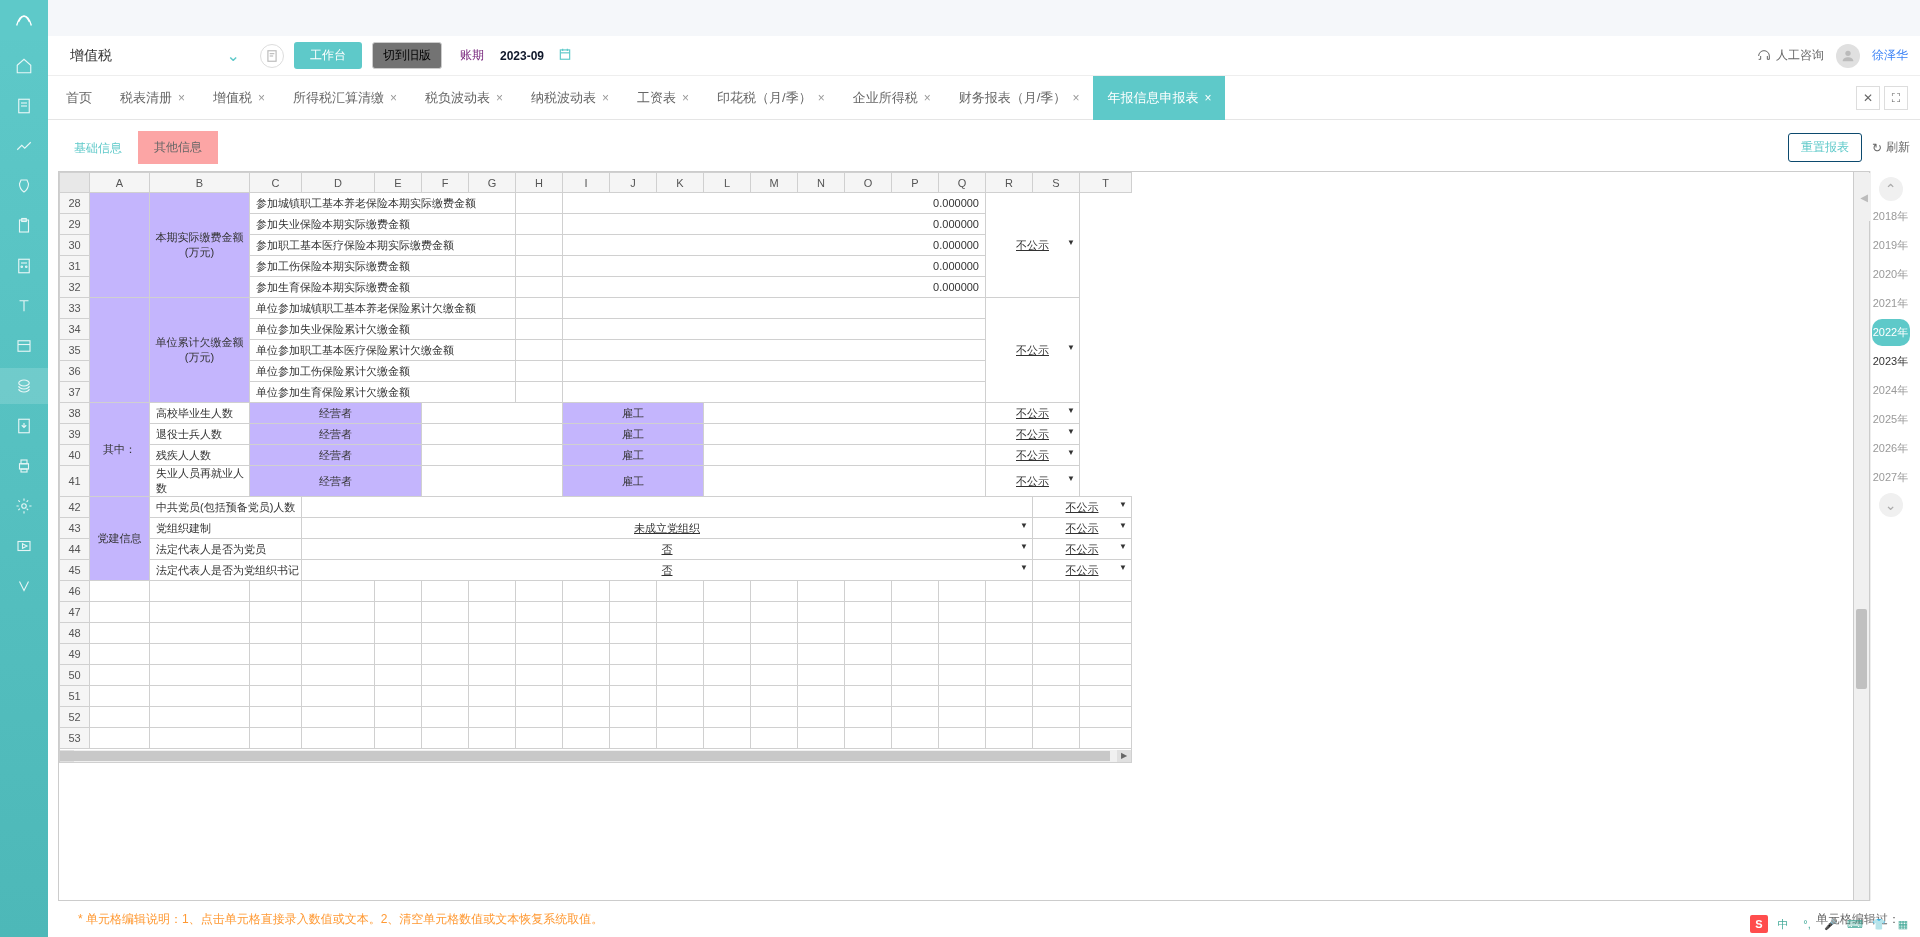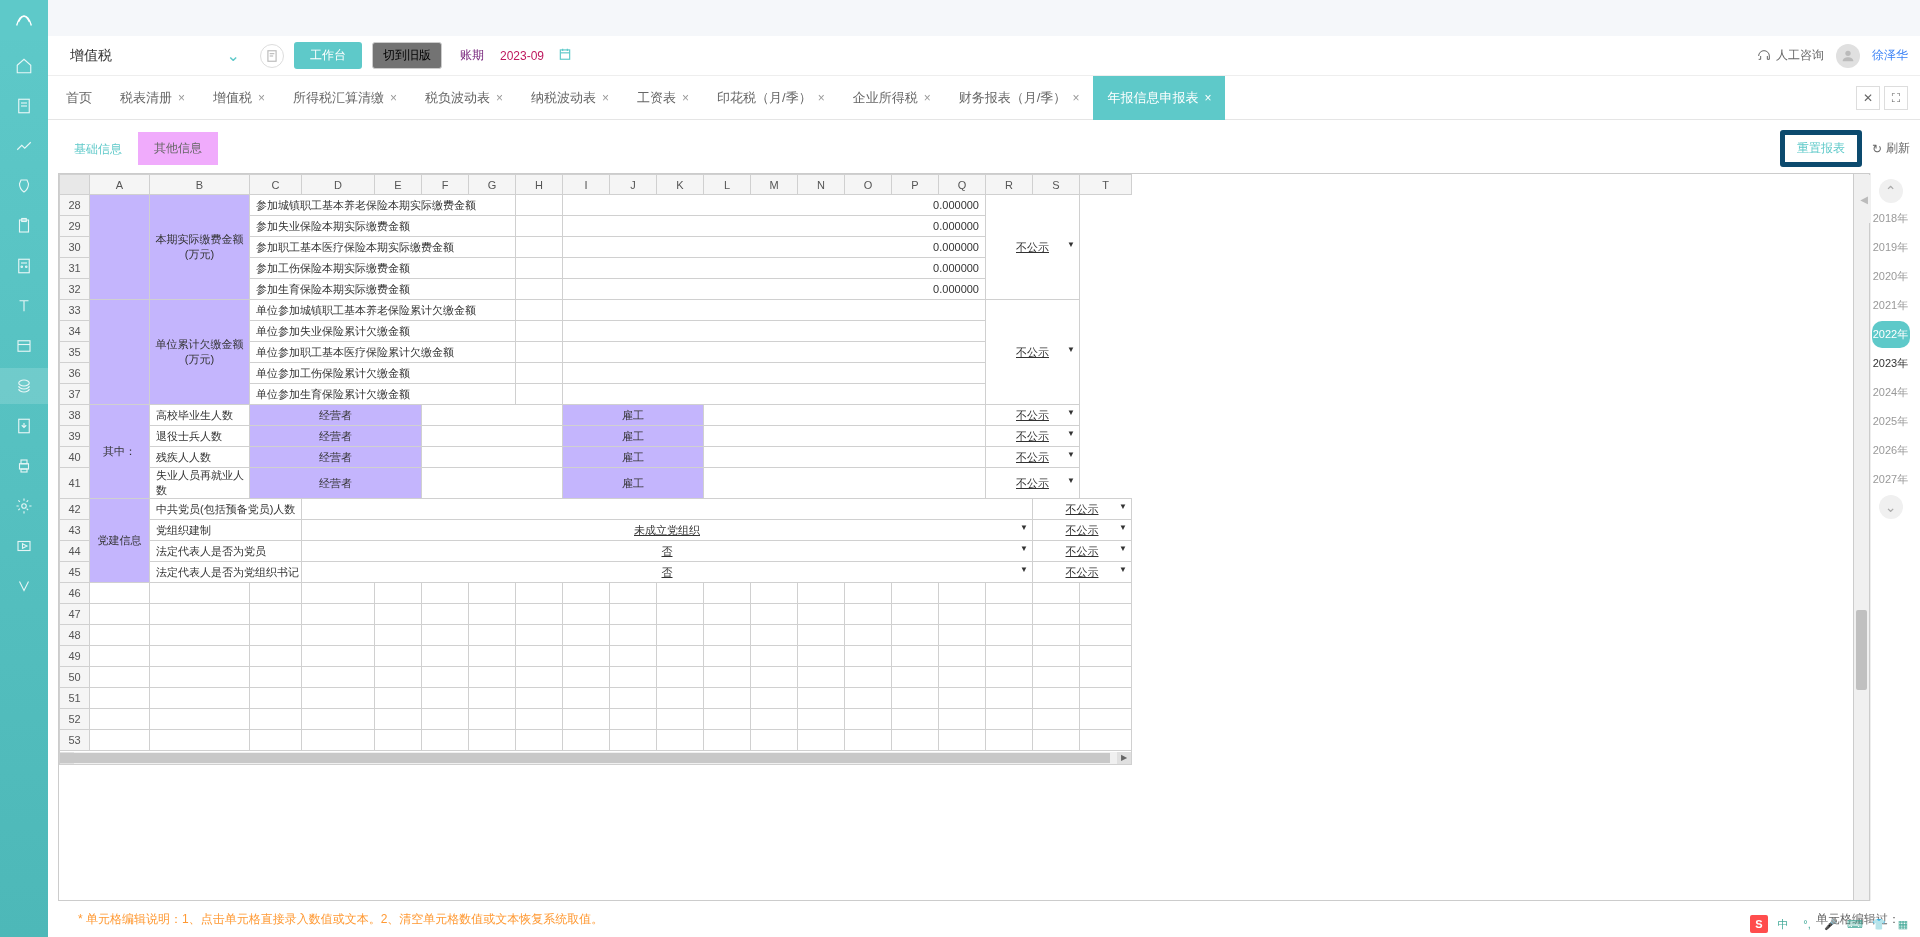--- a/index.html
+++ b/index.html
@@ -12,38 +12,38 @@
 .sidebar .nav-item svg { width: 18px; height: 18px; opacity: 0.85; }
 .sidebar .nav-item.active { background: rgba(255,255,255,0.15); }
 .main { flex: 1; display: flex; flex-direction: column; background: #fff; margin-top: 36px; }
 .topbar { height: 40px; display: flex; align-items: center; padding: 0 12px; background: #fff; border-bottom: 1px solid #eee; gap: 10px; }
 .dropdown { width: 190px; height: 28px; display: flex; align-items: center; justify-content: space-between; padding: 0 10px; cursor: pointer; font-size: 14px; color: #333; }
 .dropdown .arrow { color: #5ec9c9; font-size: 16px; }
 .icon-circle { width: 24px; height: 24px; border-radius: 50%; border: 1px solid #ddd; display: flex; align-items: center; justify-content: center; color: #bbb; cursor: pointer; }
 .btn-primary { background: #5ec9c9; color: #fff; border: none; padding: 5px 16px; border-radius: 3px; cursor: pointer; font-size: 12px; }
 .btn-outline { background: #737373; border: 1px solid #ccc; padding: 4px 10px; border-radius: 3px; cursor: pointer; font-size: 12px; }
 .period-label { font-size: 12px; color: #701a75; margin-left: 8px; }
-.period-val { color: #be185d; margin-left: 6px; }
+.period-val { color: #0f172a; margin-left: 6px; font-weight: bold; }
 .period-icon { color: #5ec9c9; margin-left: 4px; }
 .topbar-right { margin-left: auto; display: flex; align-items: center; gap: 12px; }
 .help-link { display: flex; align-items: center; gap: 4px; cursor: pointer; color: #666; }
 .avatar { width: 24px; height: 24px; border-radius: 50%; background: #e0e0e0; display: flex; align-items: center; justify-content: center; }
 .tabs { height: 44px; display: flex; align-items: center; background: #fff; border-bottom: 1px solid #e5e5e5; padding: 0 4px; position: relative; }
 .tab { padding: 0 14px; height: 44px; display: flex; align-items: center; gap: 6px; cursor: pointer; font-size: 13px; color: #666; }
 .tab.active { background: #5ec9c9; color: #fff; }
 .tab .close { font-size: 12px; color: #999; }
 .tab.active .close { color: #fff; }
 .tabs-right { margin-left: auto; display: flex; align-items: center; gap: 4px; padding-right: 8px; }
 .tabs-right div { width: 24px; height: 24px; display: flex; align-items: center; justify-content: center; cursor: pointer; color: #666; border: 1px solid #ddd; }
 .content { flex: 1; display: flex; flex-direction: column; padding: 10px 10px 0 10px; background: #fff; position: relative; }
 .subtabs-row { display: flex; align-items: center; margin-bottom: 6px; }
-.subtab { padding: 8px 16px; cursor: pointer; font-size: 12px; background: #f0abfc; color: #666; }
+.subtab { padding: 8px 16px; cursor: pointer; font-size: 12px; background: #fca5a5; color: #666; }
 .subtab.active { background: #fff; color: #5ec9c9; border-top: 2px solid transparent; }
 .subtabs-right { margin-left: auto; display: flex; gap: 10px; align-items: center; }
-.btn-reset { background: #fff; border: 5px solid #0c4a6e; color: #5ec9c9; padding: 5px 12px; border-radius: 3px; cursor: pointer; font-size: 12px; }
+.btn-reset { background: #fff; border: 1px solid #0c4a6e; color: #5ec9c9; padding: 5px 12px; border-radius: 3px; cursor: pointer; font-size: 12px; }
 .btn-refresh { background: none; border: none; color: #666; cursor: pointer; font-size: 12px; display: flex; align-items: center; gap: 4px; }
 .sheet-wrap { flex: 1; display: flex; position: relative; overflow: hidden; }
 .sheet { flex: 1; overflow: auto; border: 1px solid #ccc; position: relative; }
 .sheet table { border-collapse: collapse; table-layout: fixed; }
 .sheet th, .sheet td { border: 1px solid #d0d0d0; text-align: center; font-size: 11px; background: #fff; }
 .sheet thead th { background: #f5f5f5; height: 20px; font-weight: normal; color: #555; position: sticky; top: 0; }
 .sheet thead th:first-child { background: #e8e8e8; width: 30px; }
 .sheet tbody td.rownum { background: #f5f5f5; width: 30px; color: #555; }
 .sheet tbody td { height: 21px; }
 .sheet tbody td.lbl { background: #fff; text-align: left; padding-left: 6px; }

